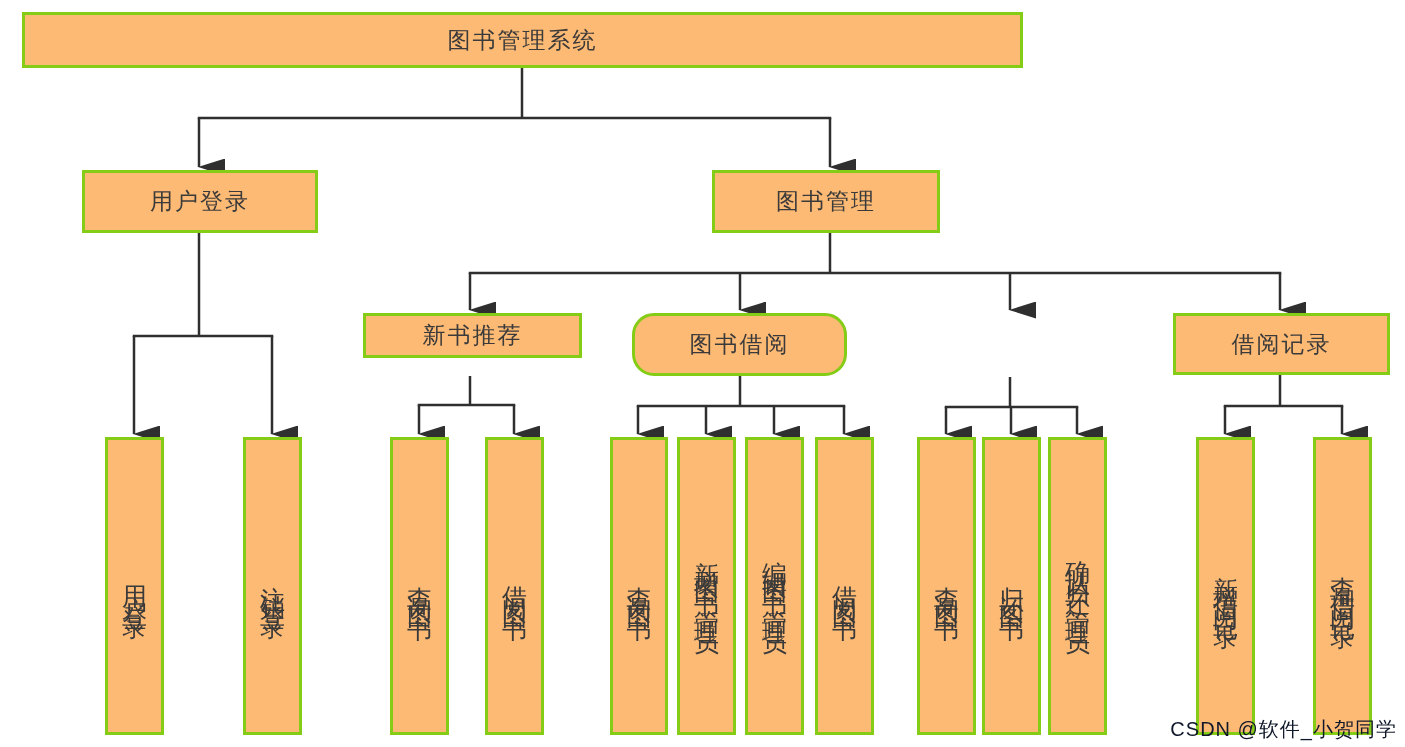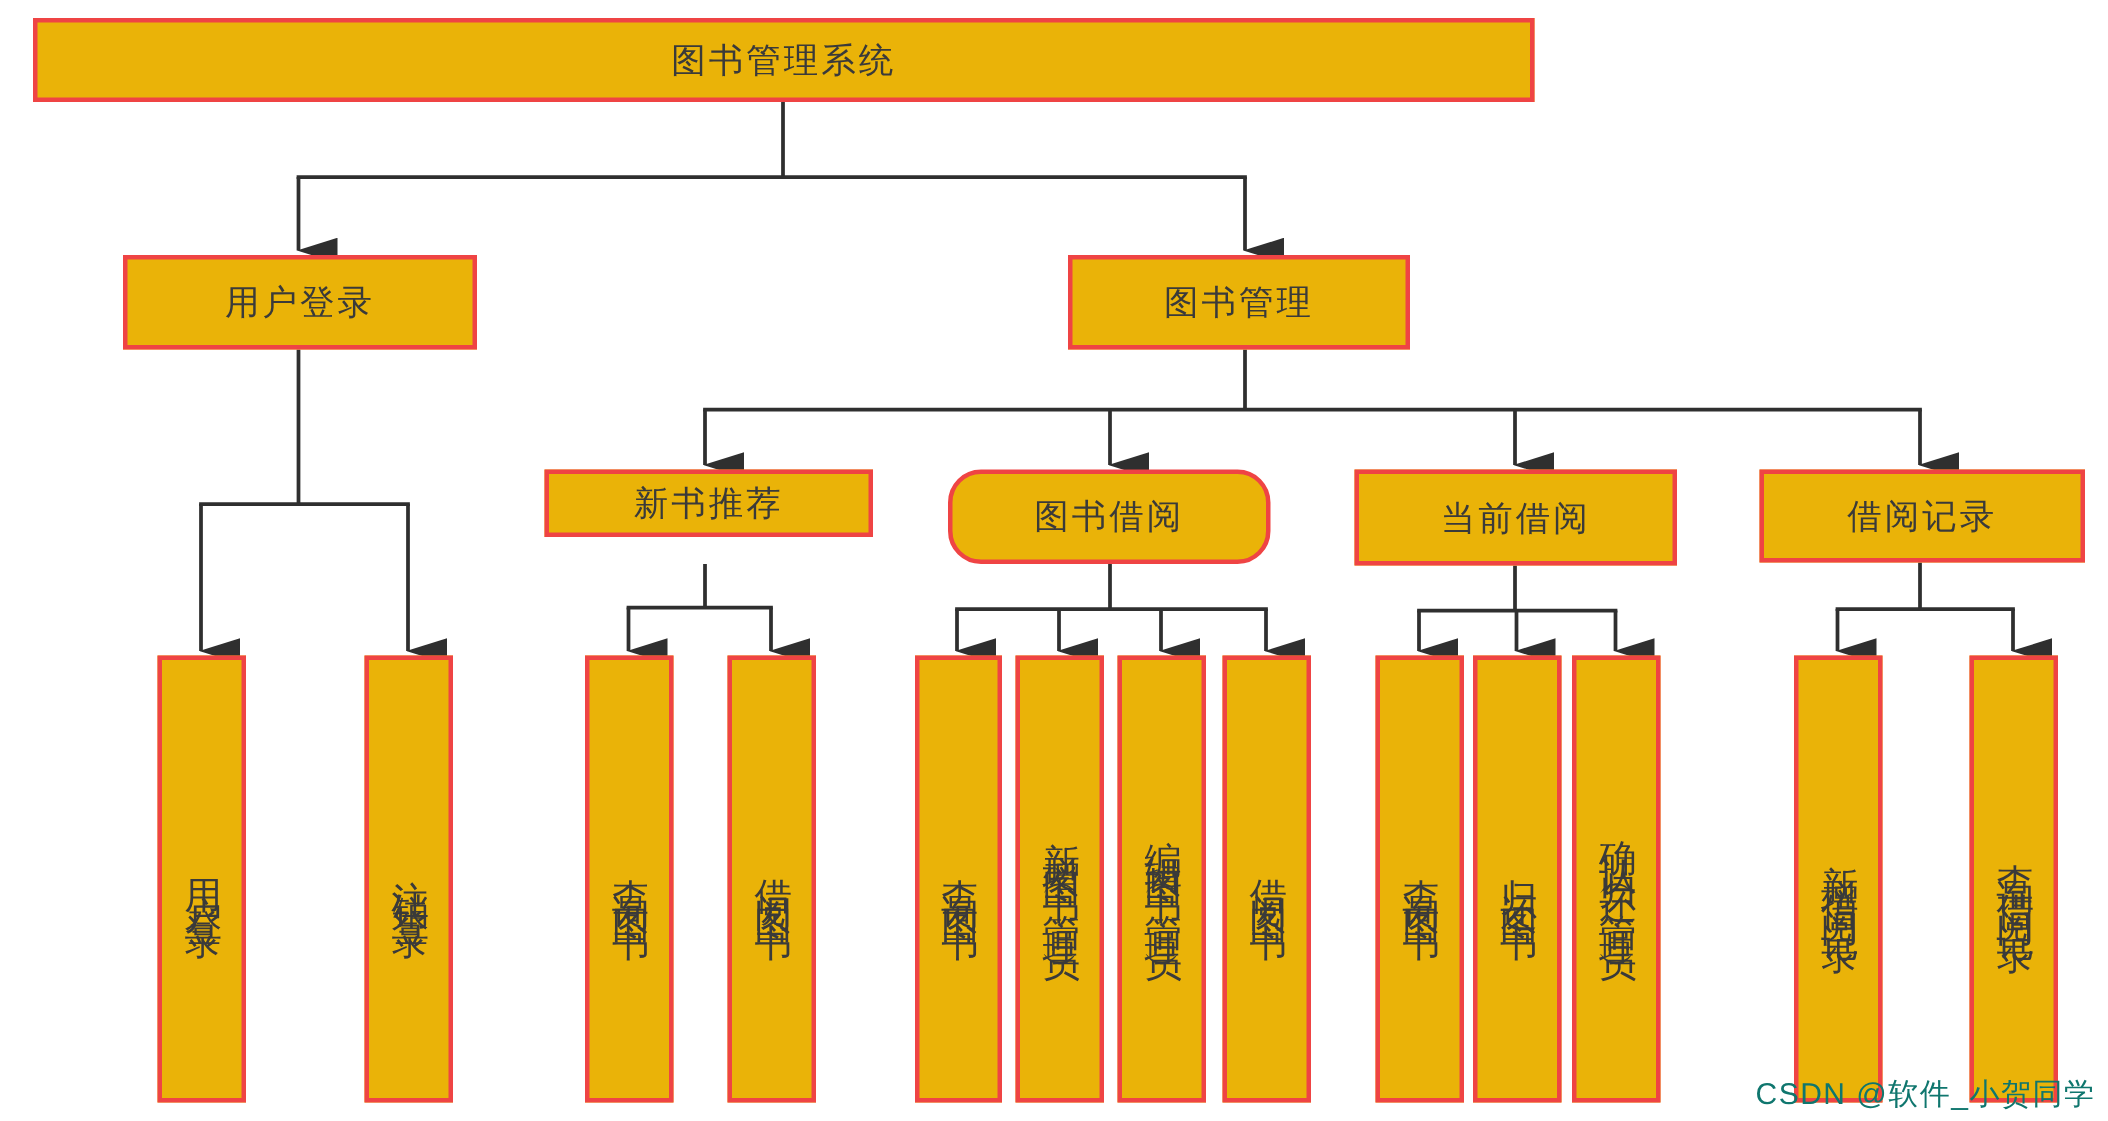--- a/index.html
+++ b/index.html
@@ -7,39 +7,39 @@
     position:relative;
     width:1405px;height:747px;
     background:#ffffff;
     font-family:"Liberation Sans", sans-serif;
     overflow:hidden;
   }
   .wires{position:absolute;left:0;top:0;z-index:0;}
   .box{
     position:absolute;
     box-sizing:border-box;
-    background:#eab308;
-    border:3px solid #ef4444;
+    background:#fdba74;
+    border:3px solid #84cc16;
     display:flex;align-items:center;justify-content:center;
     color:#3a3a3a;
     z-index:1;
   }
   .hbox{font-size:23px;letter-spacing:2px;white-space:nowrap;}
   .vbox{
     writing-mode:vertical-rl;
     text-orientation:mixed;
     font-size:25px;
     letter-spacing:10px;
     line-height:1;
   }
   .watermark{
     position:absolute;
     right:8px;bottom:4px;
     font-size:20px;
-    color:#0f766e;
+    color:#0f172a;
     letter-spacing:1px;
     z-index:3;
     white-space:nowrap;
   }
 </style>
 </head>
 <body>
 
 <div class="canvas">
 
@@ -93,21 +93,20 @@
     </g>
   </svg>
 
   <div class="box hbox" style="left:22px;top:12px;width:1001px;height:56px;">图书管理系统</div>
 
   <div class="box hbox" style="left:82px;top:170px;width:236px;height:63px;">用户登录</div>
   <div class="box hbox" style="left:712px;top:170px;width:228px;height:63px;">图书管理</div>
 
   <div class="box hbox" style="left:363px;top:313px;width:219px;height:45px;">新书推荐</div>
   <div class="box hbox" style="left:632px;top:313px;width:215px;height:63px;border-radius:22px;">图书借阅</div>
-  <div class="box hbox" style="left:903px;top:313px;width:215px;height:64px;">当前借阅</div>
   <div class="box hbox" style="left:1173px;top:313px;width:217px;height:62px;">借阅记录</div>
 
   <div class="box vbox" style="left:105px;top:437px;width:59px;height:298px;">用户登录</div>
   <div class="box vbox" style="left:243px;top:437px;width:59px;height:298px;">注销登录</div>
 
   <div class="box vbox" style="left:390px;top:437px;width:59px;height:298px;">查询图书</div>
   <div class="box vbox" style="left:485px;top:437px;width:59px;height:298px;">借阅图书</div>
 
   <div class="box vbox" style="left:610px;top:437px;width:58px;height:298px;">查询图书</div>
   <div class="box vbox" style="left:677px;top:437px;width:59px;height:298px;">新增图书（管理员）</div>

